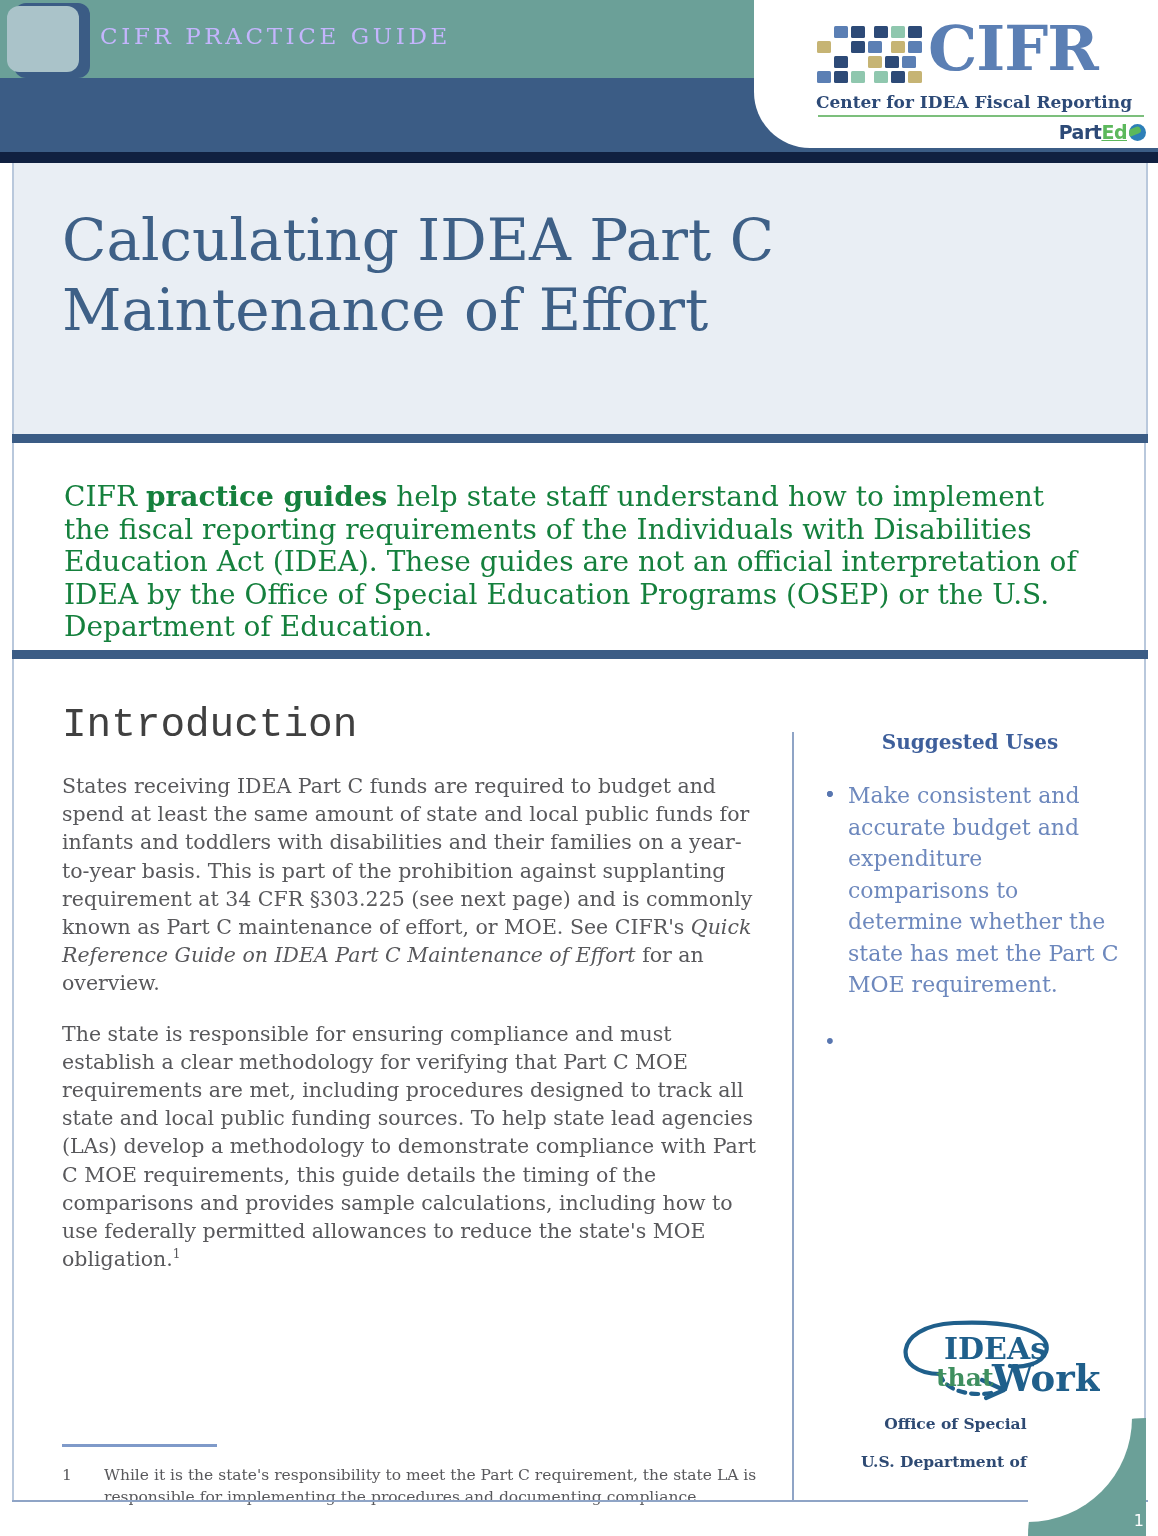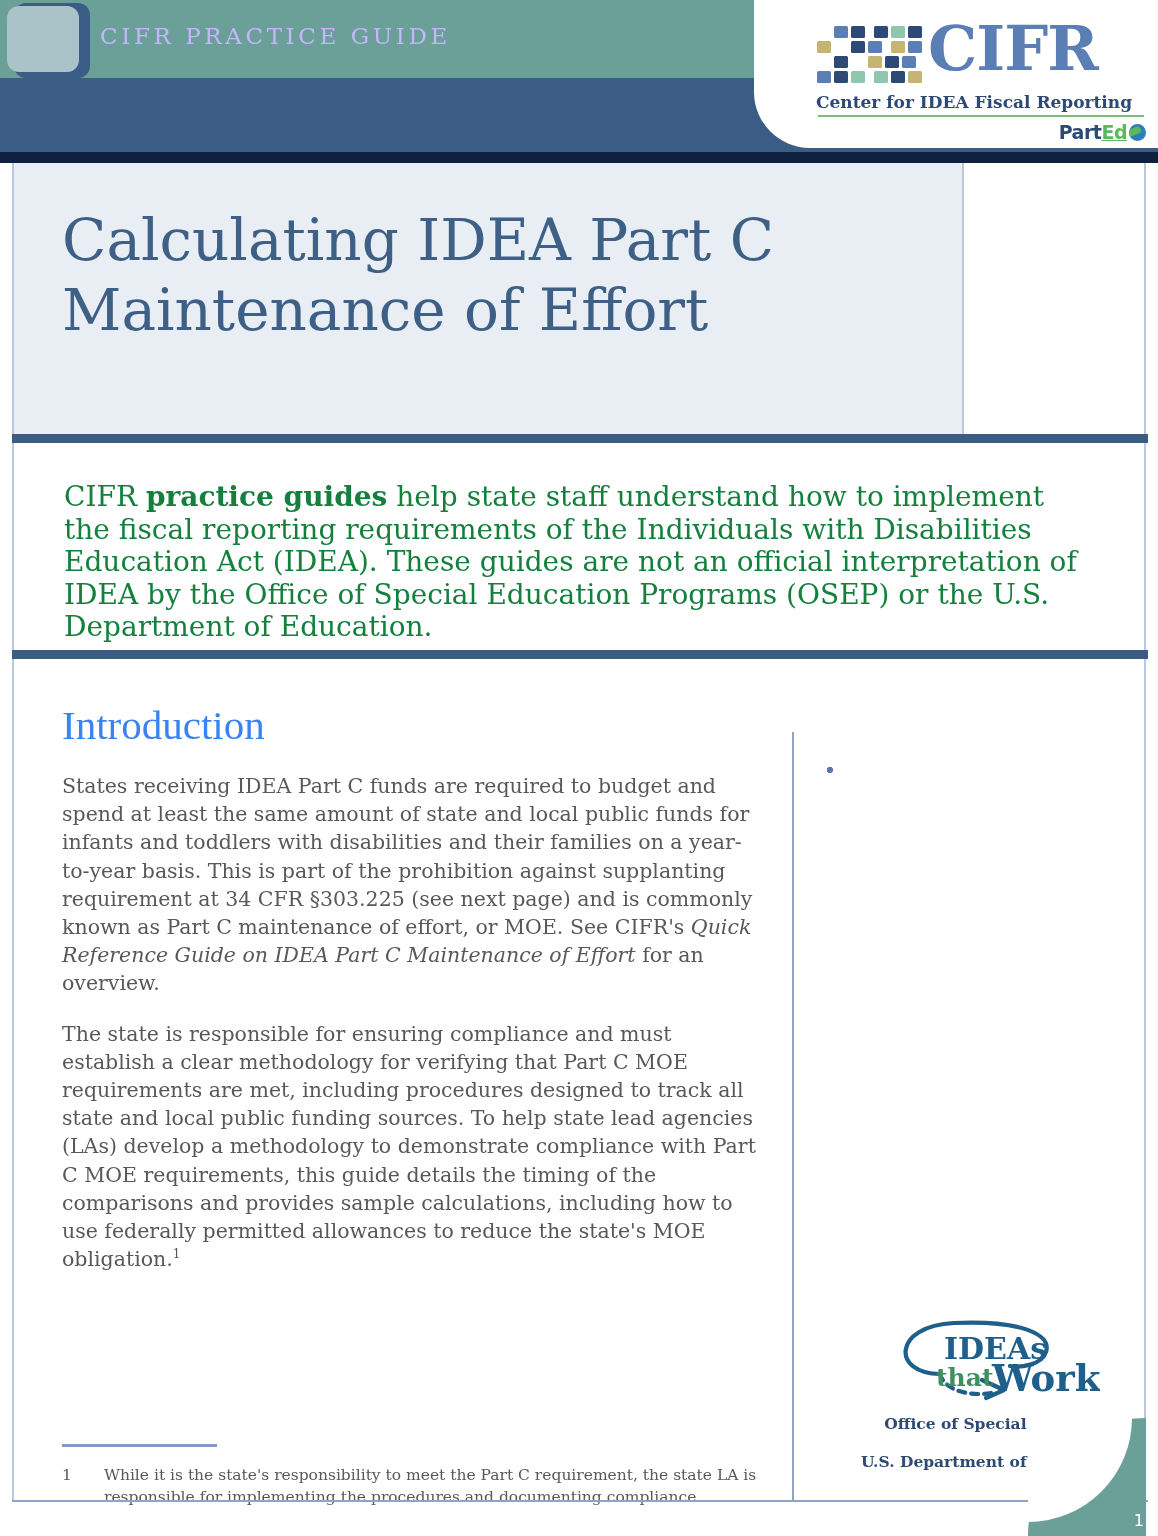--- a/index.html
+++ b/index.html
@@ -141,21 +141,21 @@
     width: 14px; height: 7px;
     background: #5cb85c;
     transform: rotate(-22deg);
     border-radius: 3px;
   }
 
   
   .title-panel {
     position: absolute;
     left: 12px; top: 163px;
-    width: 952px;
+    width: 1136px;
     height: 271px;
     background: #e9eef4;
     border-left: 2px solid #b9c8dc;
     border-right: 2px solid #b9c8dc;
     box-sizing: border-box;
   }
   .doc-title {
     position: absolute;
     left: 48px; top: 42px;
     width: 960px;
@@ -185,24 +185,24 @@
   }
   .intro-block b { font-weight: bold; }
 
   
   .col-main {
     position: absolute;
     left: 62px; top: 700px;
     width: 695px;
   }
   .section-heading {
-    font-family: Liberation Serif, serif;
+    font-family: Liberation Mono, monospace;
     font-size: 41px;
     line-height: 50px;
-    color: #3b82f6;
+    color: #404040;
     font-weight: 400;
     margin: 0 0 22px 0;
   }
   .body-p {
     font-family: "DejaVu Serif", serif;
     font-size: 20.5px;
     line-height: 28.2px;
     color: #58585b;
     margin: 0 0 22px 0;
   }
@@ -406,26 +406,28 @@
 
   <div class="col-main">
     <h1 class="section-heading">Introduction</h1>
     <p class="body-p"><span>States receiving IDEA Part C funds are required to budget and spend at least the same amount of state and local public funds for infants and toddlers with disabilities and their families on a year-to-year basis. This is part of the prohibition against supplanting requirement at 34 CFR §303.225 (see next page) and is commonly known as Part C maintenance of effort, or MOE. See CIFR's </span><i>Quick Reference Guide on IDEA Part C Maintenance of Effort</i><span> for an overview.</span></p>
     <p class="body-p"><span>The state is responsible for ensuring compliance and must establish a clear methodology for verifying that Part C MOE requirements are met, including procedures designed to track all state and local public funding sources. To help state lead agencies (LAs) develop a methodology to demonstrate compliance with Part C MOE requirements, this guide details the timing of the comparisons and provides sample calculations, including how to use federally permitted allowances to reduce the state's MOE obligation.</span><sup>1</sup></p>
   </div>
 
   <div class="vdivider"></div>
 
   <div class="col-side">
+    <div class="side-heading">Suggested Uses</div>
     <ul class="side-list">
       <li>
         <span class="bullet">•</span>
       </li>
       <li>
         <span class="bullet">•</span>
+        <span>Make consistent and accurate budget and expenditure comparisons to determine whether the state has met the Part C MOE requirement.</span>
       </li>
       <li>
         <span class="bullet">•</span>
       </li>
     </ul>
   </div>
 
   <div class="ideas-logo">
     <div class="ideas-mark">
       <svg width="230" height="100" viewBox="0 0 230 100">

